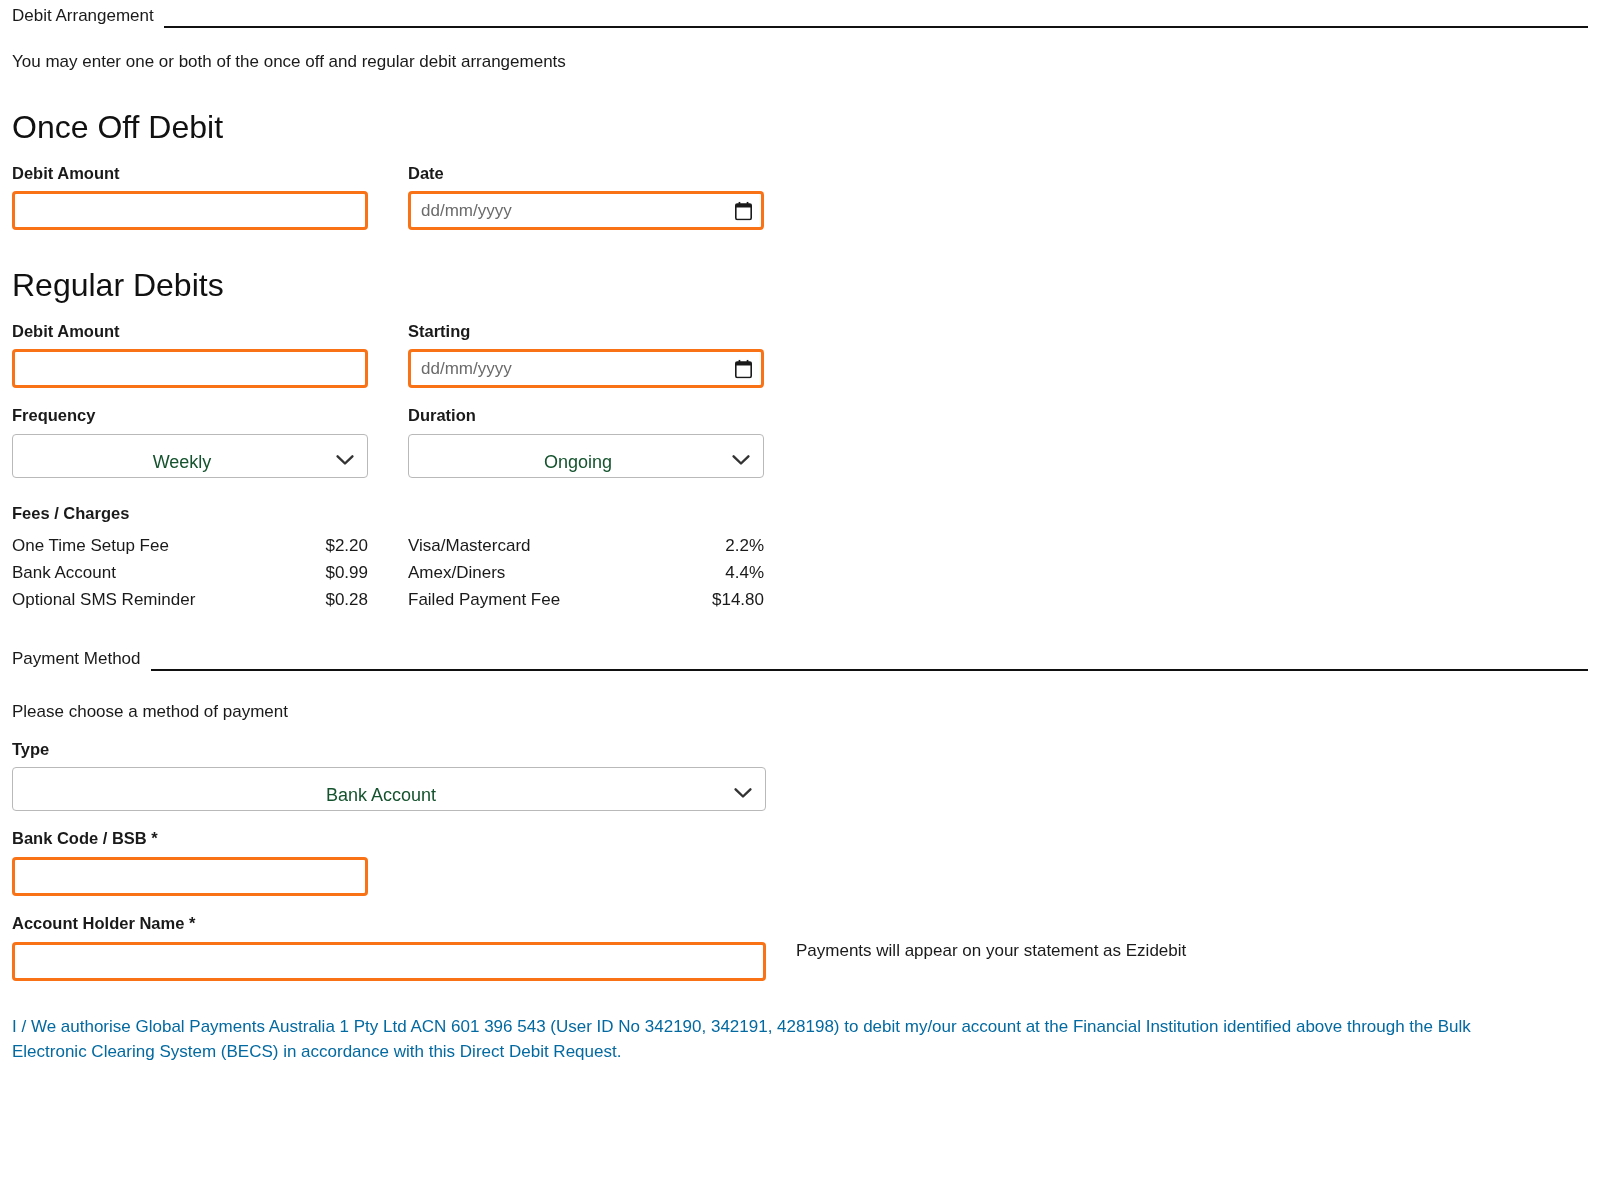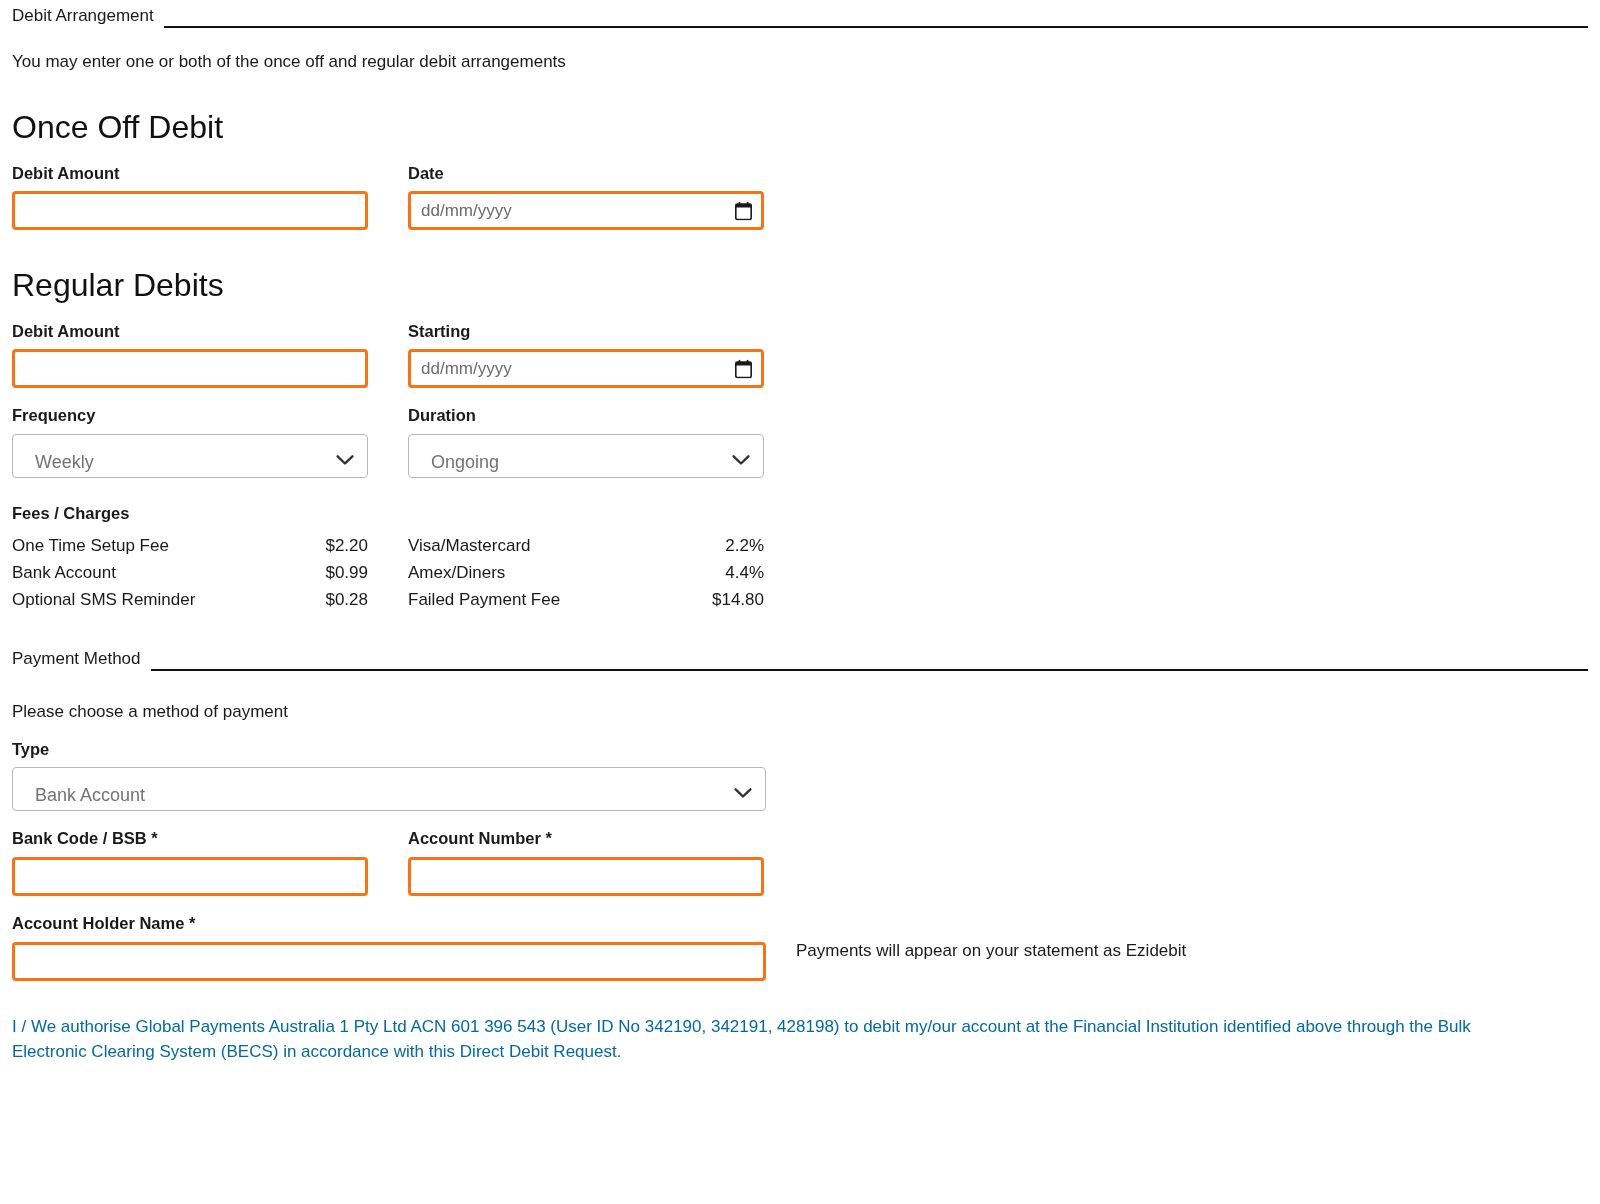--- a/index.html
+++ b/index.html
@@ -118,23 +118,24 @@
     -webkit-appearance: none;
     appearance: none;
     box-sizing: border-box;
     width: 100%;
     height: 44px;
     border: 1px solid #b9b9b9;
     border-radius: 4px;
     background: #fff;
     font-family: "Liberation Sans", sans-serif;
     font-size: 18px;
-    color: #737373;
+    color: #14532d;
     padding: 12px 38px 0 22px;
     outline: none;
+    text-align: center;
   }
   .chev {
     position: absolute;
     right: 14px;
     top: 50%;
     transform: translateY(-50%);
     pointer-events: none;
     width: 18px;
     height: 11px;
   }
@@ -323,24 +324,20 @@
         </span>
       </div>
     </div>
   </div>
 
   <div class="field-row">
     <div class="field col-a">
       <div class="field-label">Bank Code / BSB *</div>
       <input class="txt" type="text" value="" style="">
     </div>
-    <div class="field col-b">
-      <div class="field-label">Account Number *</div>
-      <input class="txt" type="text" value="" style="">
-    </div>
   </div>
 
   <div class="field-row">
     <div class="field">
       <div class="field-label">Account Holder Name *</div>
       <input class="txt wide" type="text" value="" style="">
     </div>
     <div class="statement-note">Payments will appear on your statement as Ezidebit</div>
   </div>
 

